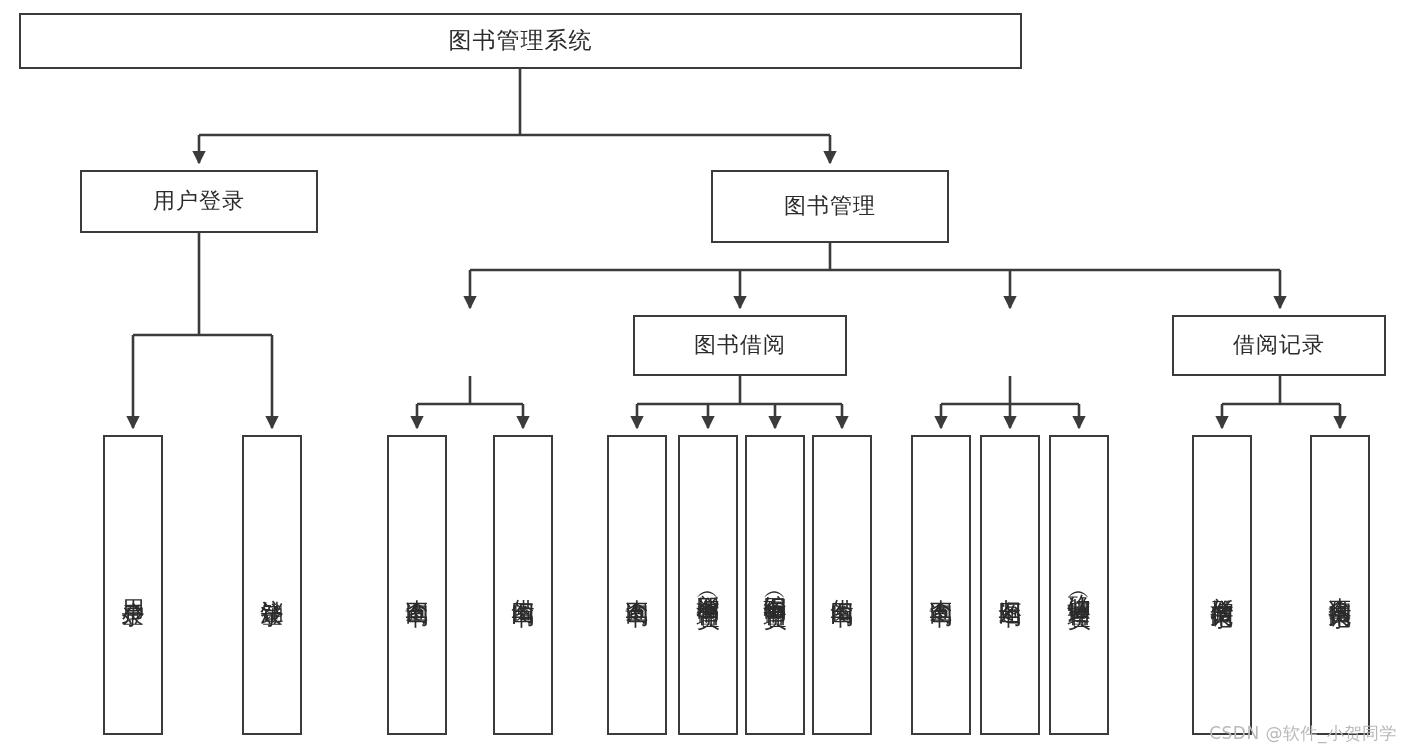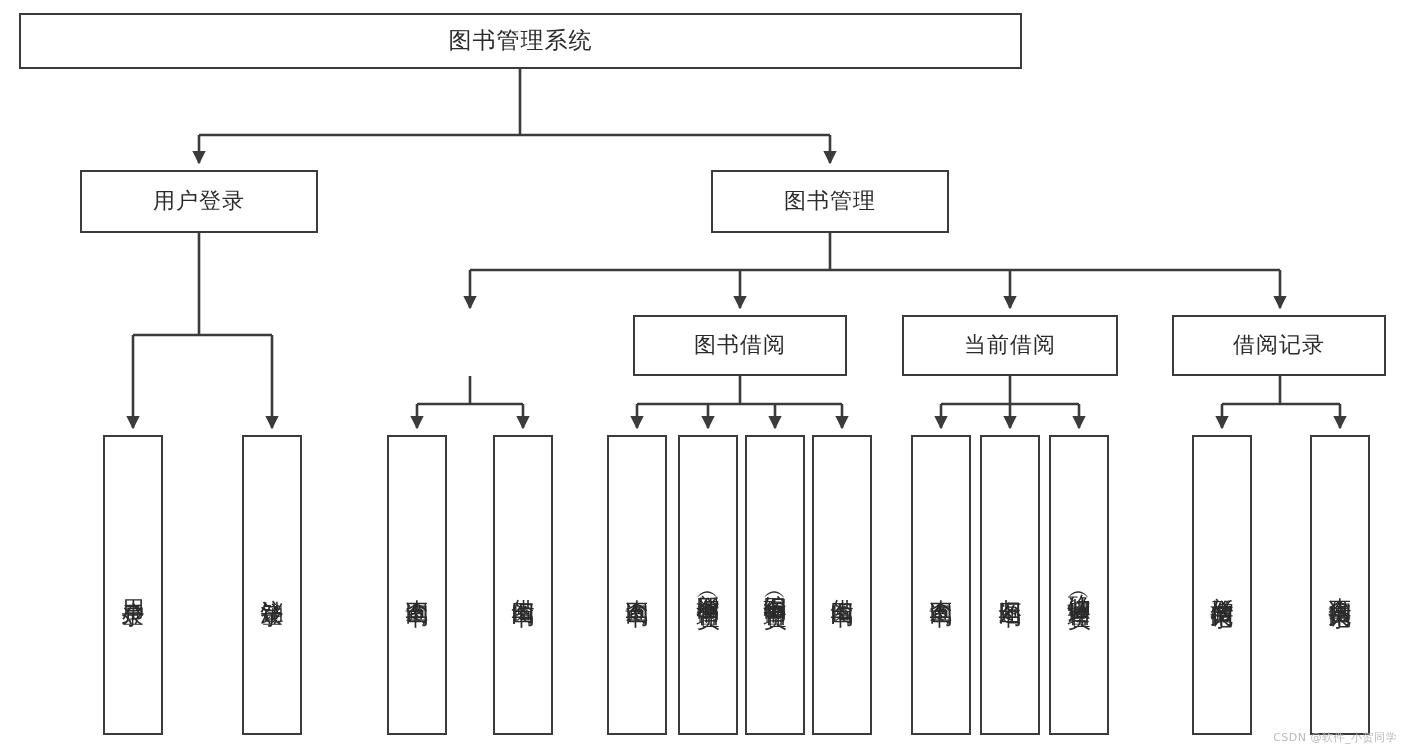--- a/index.html
+++ b/index.html
@@ -53,21 +53,21 @@
     font-size:23px;
     line-height:1.18;
     letter-spacing:2px;
     white-space:nowrap;
     color:#2b2b2b;
   }
   .watermark{
     position:absolute;
     right:8px;
     bottom:2px;
-    font-size:11px;
+    font-size:17px;
     color:#b9b9b9;
     letter-spacing:0.5px;
     white-space:nowrap;
     user-select:none;
   }
 </style>
 </head>
 <body>
 
 <div id="canvas">
@@ -128,32 +128,29 @@
   </svg>
 
   <div class="node h root" style="left:19px; top:13px; width:1003px; height:56px;">
     <span>图书管理系统</span>
   </div>
 
   <div class="node h" style="left:80px; top:170px; width:238px; height:63px;">
     <span>用户登录</span>
   </div>
 
-  <div class="node h" style="left:711px; top:170px; width:238px; height:63px;text-align:center;">
+  <div class="node h" style="left:711px; top:170px; width:238px; height:73px;text-align:center;">
     <span>图书管理</span>
   </div>
 
 
   <div class="node h" style="left:633px; top:315px; width:214px; height:61px;">
     <span>图书借阅</span>
   </div>
 
-  <div class="node h" style="left:902px; top:315px; width:216px; height:61px;">
-    <span>当前借阅</span>
-  </div>
 
   <div class="node h" style="left:1172px; top:315px; width:214px; height:61px;">
     <span>借阅记录</span>
   </div>
 
   <div class="node v" style="left:103px; top:435px; width:60px; height:300px;">
     <span class="vtext">用户登录</span>
   </div>
 
   <div class="node v" style="left:242px; top:435px; width:60px; height:300px;">

